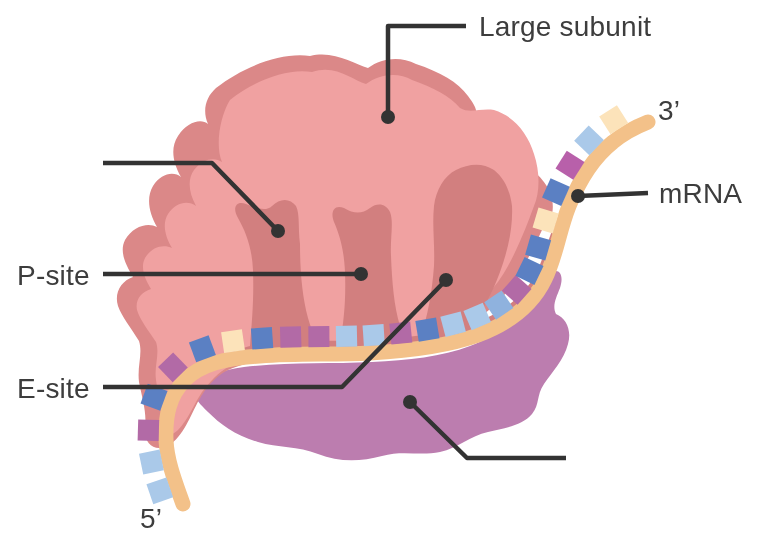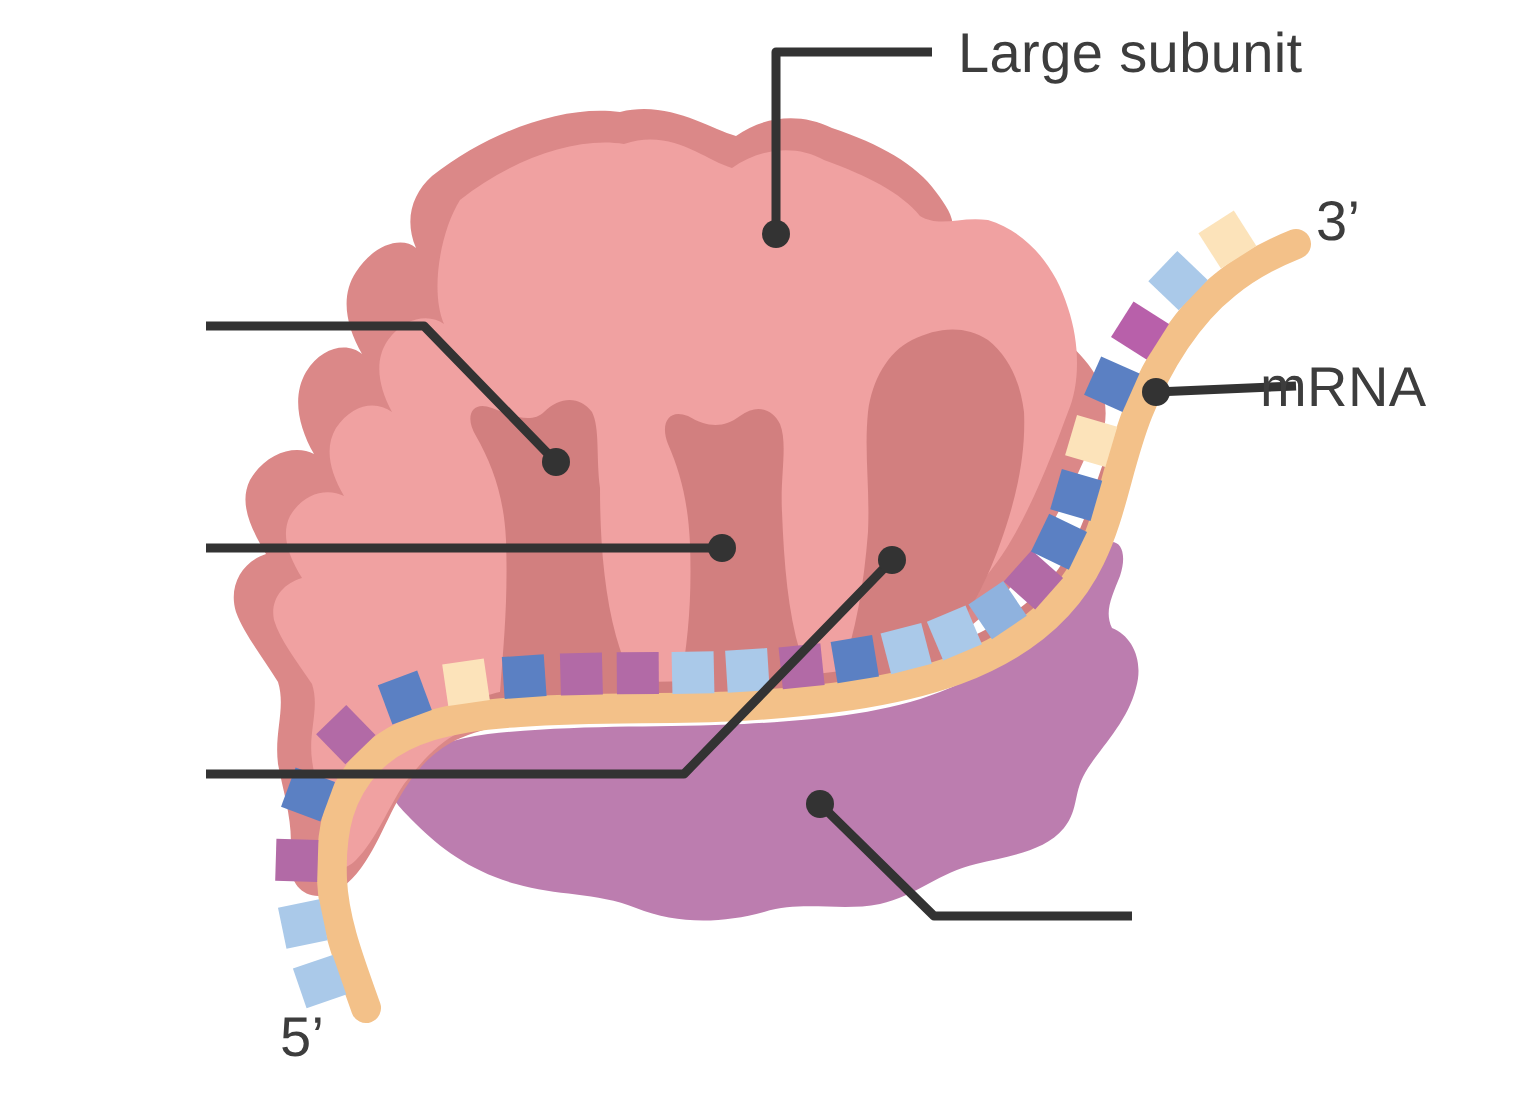--- a/index.html
+++ b/index.html
@@ -199,16 +199,18 @@
       <path class="ptr" d="M 103,387 L 342,387 L 446,280"></path>
       <circle class="dot" cx="446" cy="280" r="7"></circle>
       <path class="ptr" d="M 648,193 L 578,196"></path>
       <circle class="dot" cx="578" cy="196" r="7"></circle>
       <path class="ptr" d="M 566,458 L 467,458 L 410,402"></path>
       <circle class="dot" cx="410" cy="402" r="7"></circle>
     </g>
   </svg>
 
   <div class="lbl" style="left:479px;top:12px">Large subunit</div>
-  <div class="lbl" style="left:630px;top:179px">mRNA</div>
+  <div class="lbl" style="left:17px;top:261px">P-site</div>
+  <div class="lbl" style="left:17px;top:374px">E-site</div>
+  <div class="lbl" style="left:659px;top:179px">mRNA</div>
   <div class="lbl" style="left:658px;top:96px">3’</div>
   <div class="lbl" style="left:140px;top:504px">5’</div>
 </div>
 
 </body></html>

